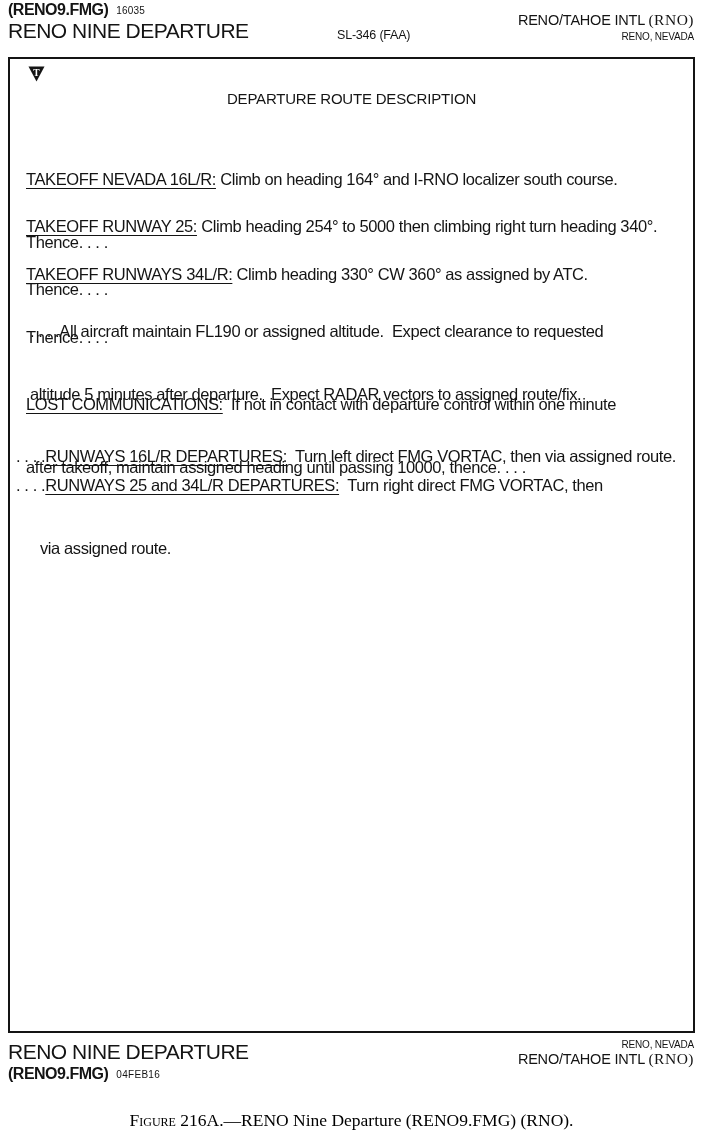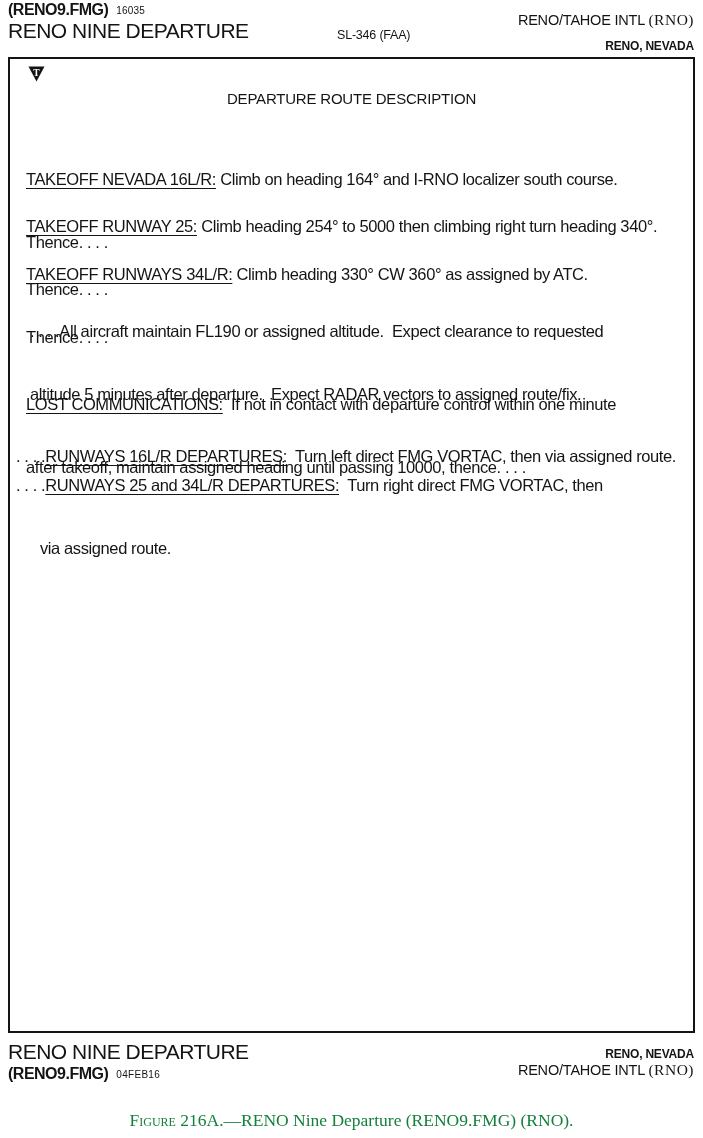--- a/index.html
+++ b/index.html
@@ -28,21 +28,21 @@
     font-size:12.5px; letter-spacing:-0.2px;
   }
   .hdr-right {
     position:absolute; right:9px; top:11px; text-align:right;
   }
   .airport-line { font-size:14.5px; letter-spacing:-0.2px; }
   .serif-code {
     font-family:"Liberation Serif", serif;
     font-size:15.5px; letter-spacing:0.5px;
   }
-  .city-line-sm { font-size:12px; letter-spacing:-0.2px; margin-top:10px;font-weight:bold; }
+  .city-line-sm { font-size:10px; letter-spacing:-0.2px; margin-top:2px; }
   
   .box {
     position:absolute; left:8px; top:57px;
     width:687px; height:976px;
     border:2px solid #141414;
     background:#ffffff;
   }
   .tri { position:absolute; left:18px; top:7px; }
   .box-title {
     position:absolute; top:31px; left:0; width:100%;
@@ -74,21 +74,21 @@
   .ftr-id { font-size:16px; letter-spacing:-0.5px; font-weight:600; }
   .ftr-date { font-size:10px; letter-spacing:0.3px; }
   .ftr-right {
     position:absolute; right:9px; top:1037px; text-align:right;
   }
   
   .caption {
     position:absolute; left:0; top:1110px; width:100%;
     text-align:center;
     font-family:"Liberation Serif", serif;
-    font-size:17.5px; color:#15803d;
+    font-size:17.5px; color:#000000;
   }
   .figure-word { font-variant:small-caps; }
 </style>
 </head>
 <body>
 
 <div class="page">
 
   <div class="hdr-id-row">
     <span class="hdr-id">(RENO9.FMG)</span>

